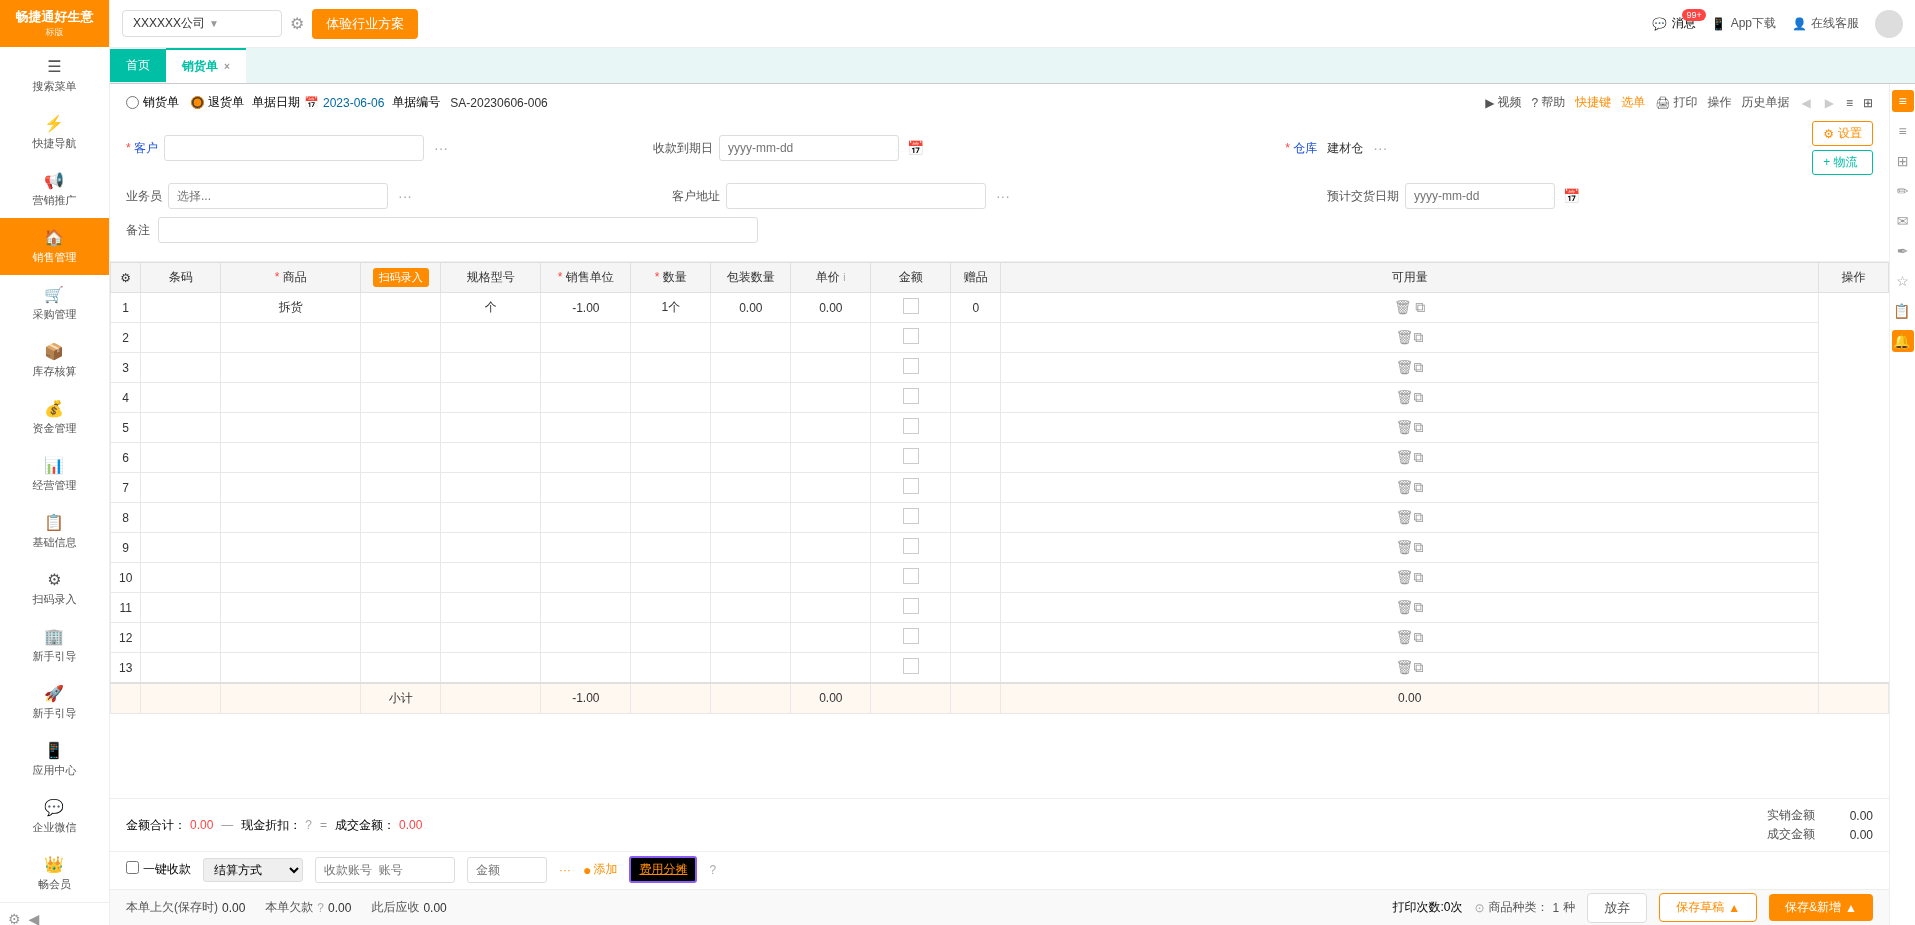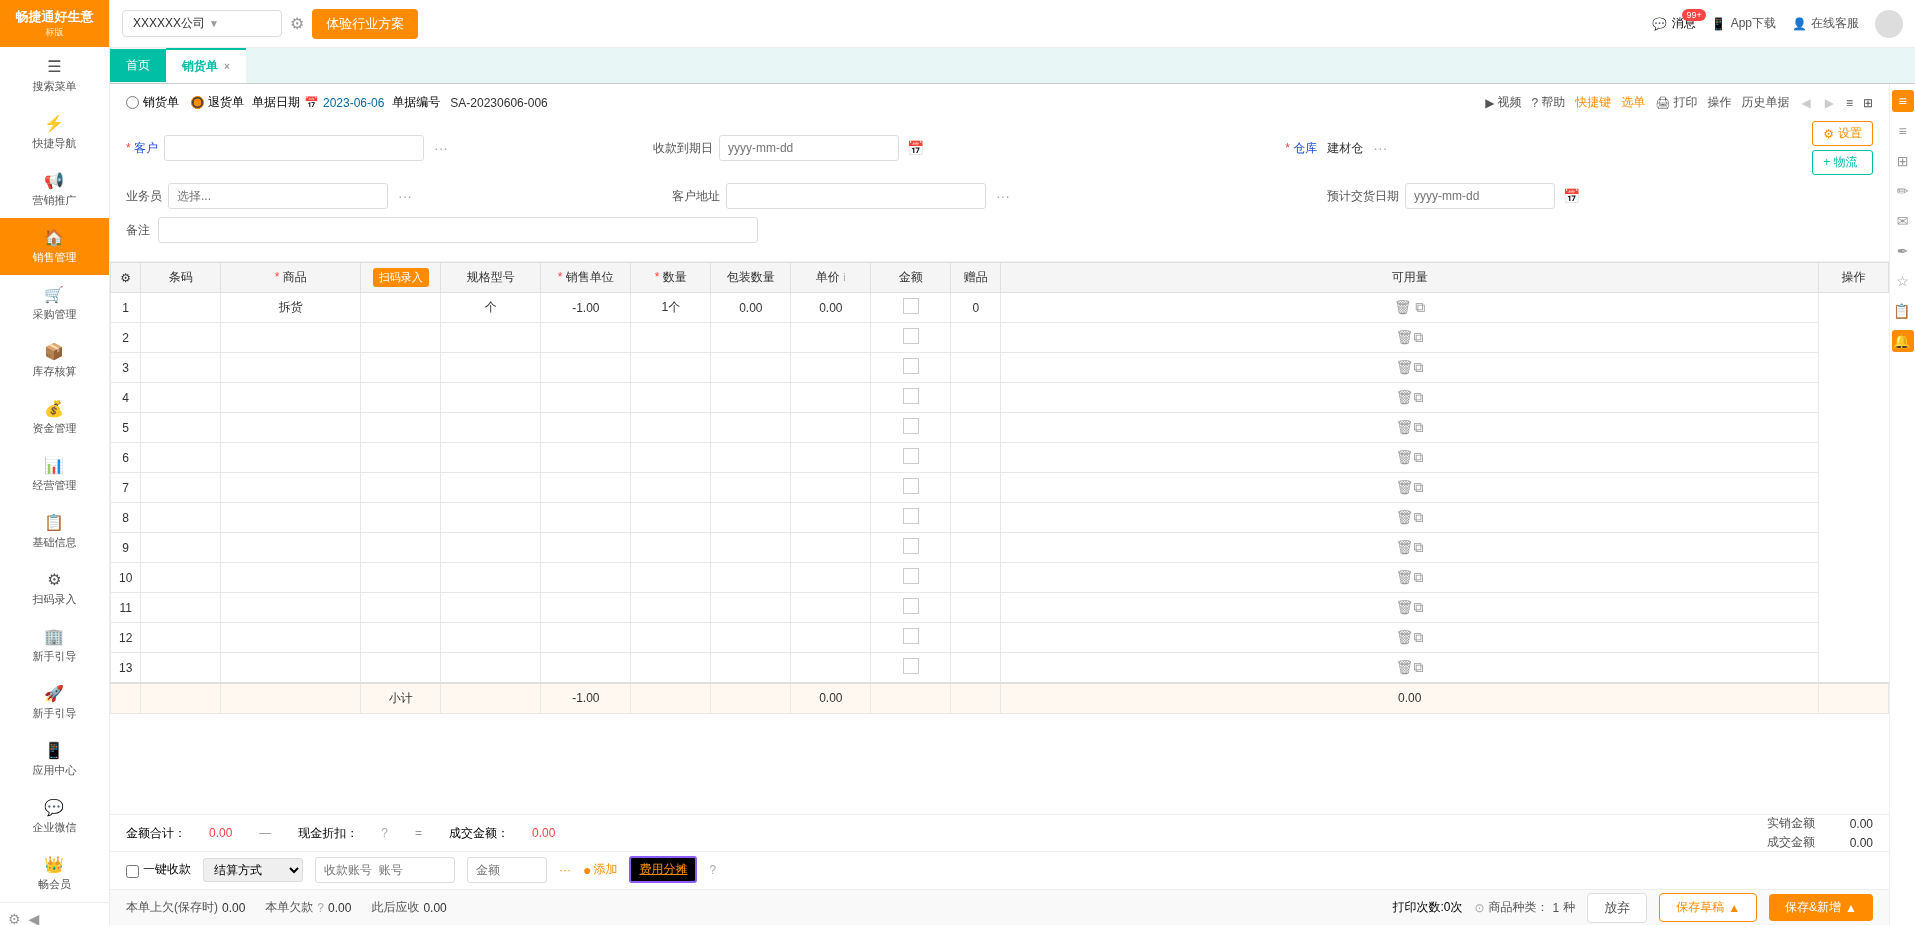--- a/index.html
+++ b/index.html
@@ -549,21 +549,21 @@
               <td></td>
               <td>0.00</td>
               <td></td>
             </tr>
           </tbody>
         </table>
       </div>
 
       <div class="footer-wrapper">
 
-        <div style="display:flex;align-items:center;padding:0 16px;border-top:1px solid #eee;gap:23px;position:relative;">
+        <div style="display:flex;align-items:center;padding:8px 16px;border-top:1px solid #eee;gap:4px;position:relative;">
           <span>金额合计：</span>
           <span style="color:#ff4444;font-weight:500;">0.00</span>
           <span style="color:#999;margin:0 4px;">—</span>
           <span>现金折扣：</span>
           <span style="color:#aaa;cursor:pointer;">?</span>
           <span style="color:#999;margin:0 4px;">=</span>
           <span>成交金额：</span>
           <span style="color:#ff4444;font-weight:500;">0.00</span>
 
           <div style="margin-left:auto;display:flex;flex-direction:column;gap:2px;text-align:right;">
@@ -572,21 +572,21 @@
               <span style="color:#333;font-weight:500;min-width:50px;text-align:right;">0.00</span>
             </div>
             <div style="display:flex;align-items:center;gap:8px;justify-content:flex-end;">
               <span style="color:#555;">成交金额</span>
               <span style="color:#333;font-weight:500;min-width:50px;text-align:right;">0.00</span>
             </div>
           </div>
         </div>
 
         <div style="display:flex;align-items:center;padding:4px 16px 6px;gap:12px;border-top:1px solid #f0f0f0;">
-          <label style="display:flex;align-items:flex-end;gap:4px;">
+          <label style="display:flex;align-items:flex-start;gap:4px;">
             <input type="checkbox" style="">
             <span>一键收款</span>
           </label>
           <select class="pay-select">
             <option>结算方式</option>
           </select>
           <input type="text" placeholder="收款账号  账号" style="border: 1px solid rgb(221, 221, 221); border-radius: 3px; padding: 3px 8px; font-size: 12px; width: 140px; height: 26px;">
           <input type="text" placeholder="金额" style="border: 1px solid rgb(221, 221, 221); border-radius: 3px; padding: 3px 8px; font-size: 12px; width: 80px; height: 26px;">
           <span style="color:#ff8c00;cursor:pointer;">···</span>
           <button class="add-btn">

